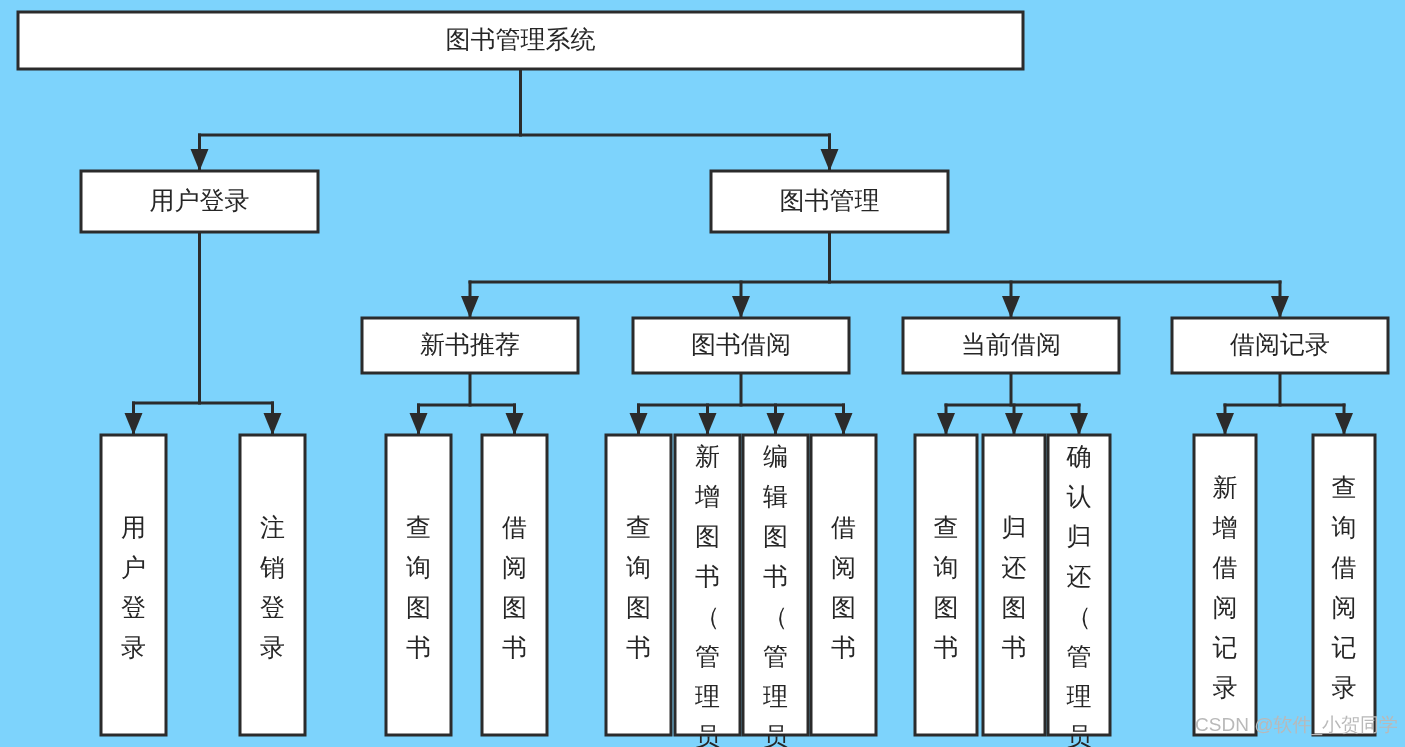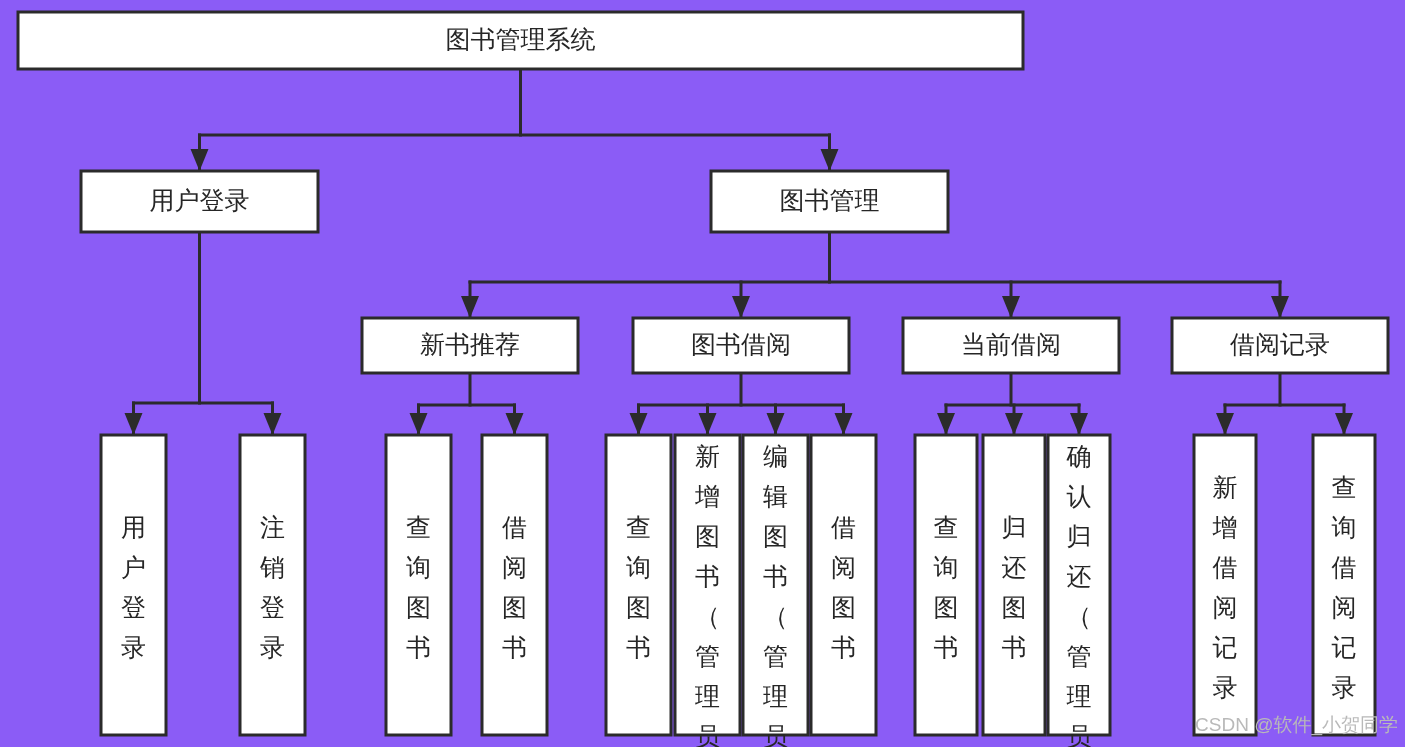--- a/index.html
+++ b/index.html
@@ -8,21 +8,21 @@
     padding: 0;
     background: #ffffff;
   }
   body {
     font-family: "Liberation Sans", "DejaVu Sans", sans-serif;
   }
   #diagram-root {
     position: relative;
     width: 1405px;
     height: 747px;
-    background: #8b5cf6;
+    background: #7dd3fc;
     overflow: hidden;
   }
   #diagram-svg {
     position: absolute;
     left: 0;
     top: 0;
     width: 1405px;
     height: 747px;
   }
   .node-box {

